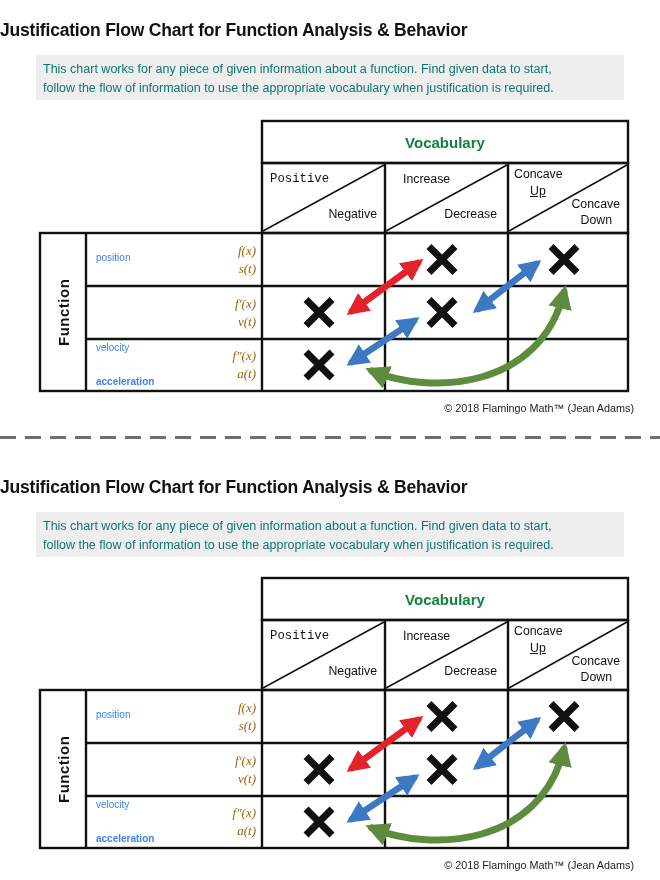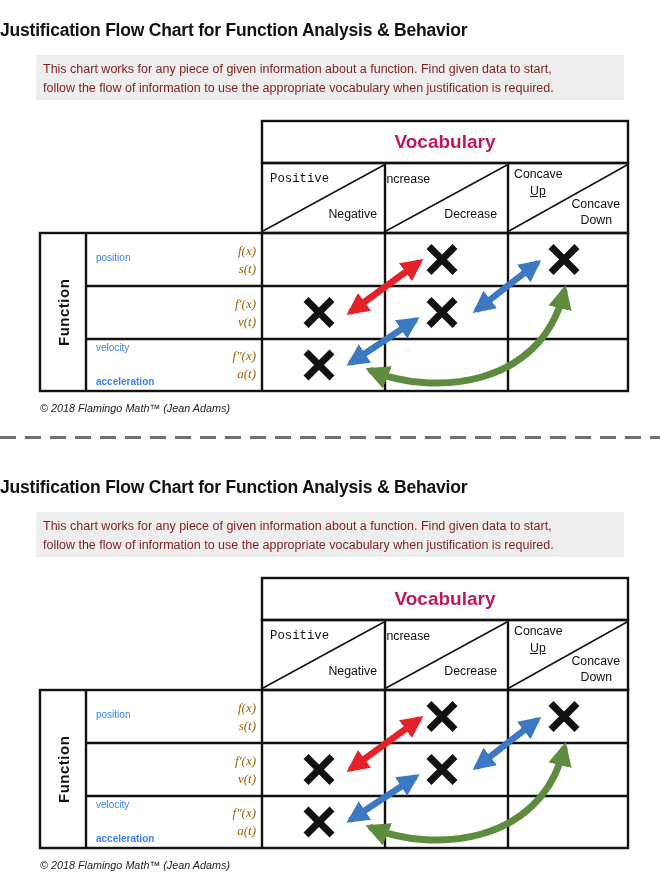--- a/index.html
+++ b/index.html
@@ -10,32 +10,32 @@
   .sheet{position:absolute;left:0;width:660px;height:455px;}
   .sheet-svg{position:absolute;left:0;top:0;}
   .title{
     position:absolute;top:20px;left:0;width:660px;margin:0;
     text-align:left;font-size:17.5px;font-weight:bold;color:#111;
     letter-spacing:-0.2px;
   }
   .instructions{
     position:absolute;left:36px;top:55px;width:588px;height:45px;
     background:#eeeeee;box-sizing:border-box;padding:5px 0 0 7px;
-    font-size:12.5px;line-height:19px;color:#7f1d1d;white-space:nowrap;
+    font-size:12.5px;line-height:19px;color:#0f766e;white-space:nowrap;
   }
   .voc{
     position:absolute;left:262px;top:121px;width:366px;height:42px;
     display:flex;align-items:center;justify-content:center;
-    font-size:19px;font-weight:bold;color:#be185d;
+    font-size:15px;font-weight:bold;color:#15803d;
   }
   .lbl{position:absolute;font-size:12.3px;line-height:15px;color:#111;}
   .lbl.ar{text-align:right;box-sizing:border-box;}
   .l-pos{left:270px;top:172px;font-family:Liberation Mono, monospace;}
   .l-neg{left:262px;top:207px;width:115px;padding-right:0;}
-  .l-inc{left:383px;top:172px;}
+  .l-inc{left:403px;top:172px;}
   .l-dec{left:385px;top:207px;width:112px;}
   .l-cu1{left:514px;top:167px;}
   .l-cu2{left:530px;top:184px;text-decoration:underline;}
   .l-cd1{left:508px;top:197px;width:112px;}
   .l-cd2{left:508px;top:213px;width:104px;}
   .func{
     position:absolute;left:40px;top:233px;width:46px;height:158px;
     display:flex;align-items:center;justify-content:center;
     font-size:15px;font-weight:bold;color:#111;
     writing-mode:vertical-rl;transform:rotate(180deg);letter-spacing:0.5px;
@@ -43,21 +43,21 @@
   .rowlbl{position:absolute;left:96px;width:120px;font-size:10px;color:#3b82f6;}
   .r0{top:252px;} .r1{top:306px;margin-top:36px;} .r2{top:376px;font-weight:bold;}
   .nota{
     position:absolute;left:160px;width:96px;text-align:right;
     font-family:"Liberation Serif",serif;font-style:italic;
     font-size:13px;line-height:18px;color:#a16207;
   }
   .n0{top:242px;} .n1{top:295px;} .n2{top:347px;}
   .copyright{
     position:absolute;left:40px;top:402px;width:594px;
-    text-align:left;font-size:10.8px;color:#222;font-style:italic;
+    text-align:right;font-size:10.8px;color:#222;
   }
   .divider{
     position:absolute;left:0;top:436px;width:660px;height:3px;
     background:repeating-linear-gradient(90deg,#6f6f6f 0 16px,transparent 16px 25px);
   }
 </style>
 </head>
 <body>
 
 <svg width="0" height="0" style="position:absolute" aria-hidden="true">

